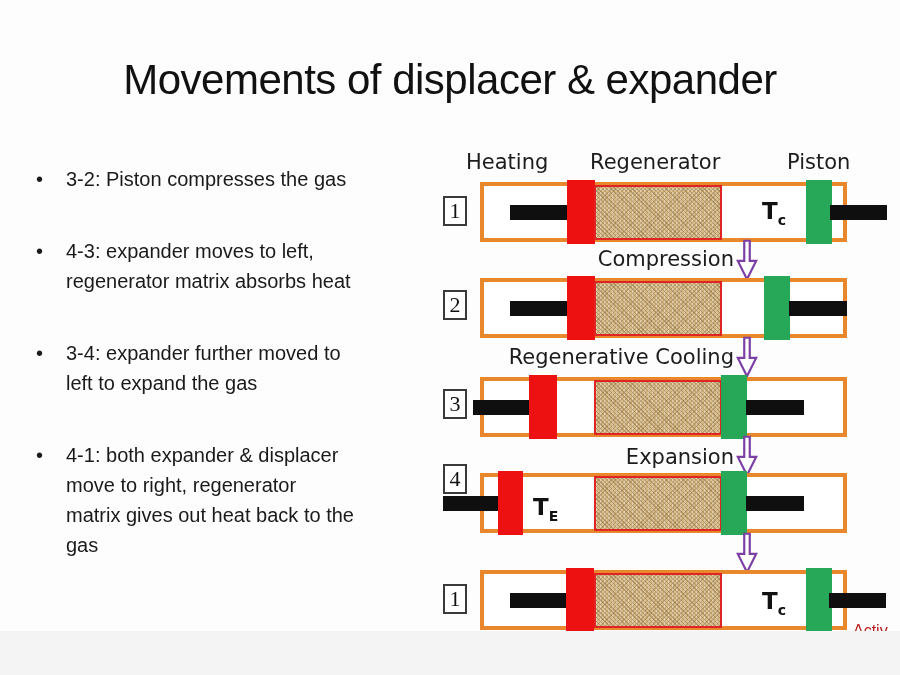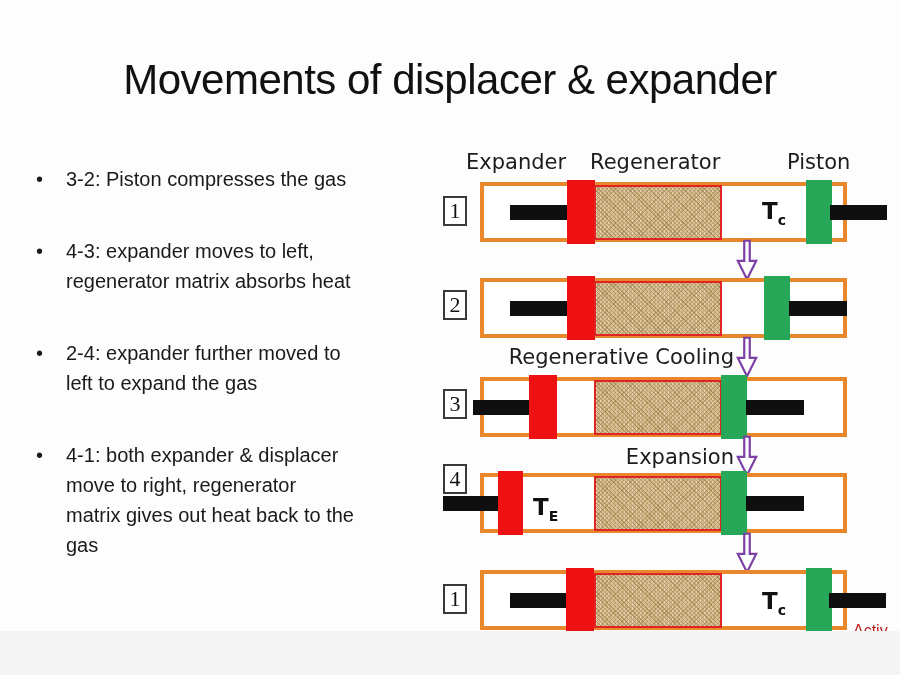--- a/index.html
+++ b/index.html
@@ -81,46 +81,47 @@
 
   <div class="bullets">
     <div class="bullet b1">
         <span class="btext">3-2: Piston compresses the gas</span>
       </div>
     <div class="bullet b2">
         <span class="btext">4-3: expander moves to left,
 regenerator matrix absorbs heat</span>
       </div>
     <div class="bullet b3">
-        <span class="btext">2-4: expander further moved to
+        <span class="btext">3-4: expander further moved to
 left to expand the gas</span>
       </div>
     <div class="bullet b4">
         <span class="btext">4-1: both expander &amp; displacer
 move to right, regenerator
 matrix gives out heat back to the
 gas</span>
       </div>
   </div>
 
   <div class="diagram">
 
-    <span class="hdr hdr-expander">Expander</span>
+    <span class="hdr hdr-expander">Heating</span>
     <span class="hdr hdr-regenerator">Regenerator</span>
     <span class="hdr hdr-piston">Piston</span>
 
     <span class="stage-num" style="top:196px">1</span>
     <div class="cylinder" style="top:182px"></div>
     <div class="rod" style="left:510px; top:205px; width:58px"></div>
     <div class="block red" style="left:567px; top:180px"></div>
     <div class="regen" style="top:185px"></div>
     <div class="temp" style="left:762px; top:198px"><span>T</span><sub>c</sub></div>
     <div class="block green" style="left:806px; top:180px"></div>
     <div class="rod" style="left:830px; top:205px; width:57px"></div>
 
+    <span class="tlabel" style="top:247px">Compression</span>
     <svg class="arrow" style="top:239px" viewBox="0 0 24 44">
         <path d="M9 1 H15 V23 H22 L12 43 L2 23 H9 Z" fill="#ffffff" stroke="#7B3FA5" stroke-width="2.4" stroke-linejoin="miter"></path>
       </svg>
 
     <span class="stage-num" style="top:290px">2</span>
     <div class="cylinder" style="top:278px"></div>
     <div class="rod" style="left:510px; top:301px; width:58px"></div>
     <div class="block red" style="left:567px; top:276px"></div>
     <div class="regen" style="top:281px"></div>
     <div class="block green" style="left:764px; top:276px"></div>

